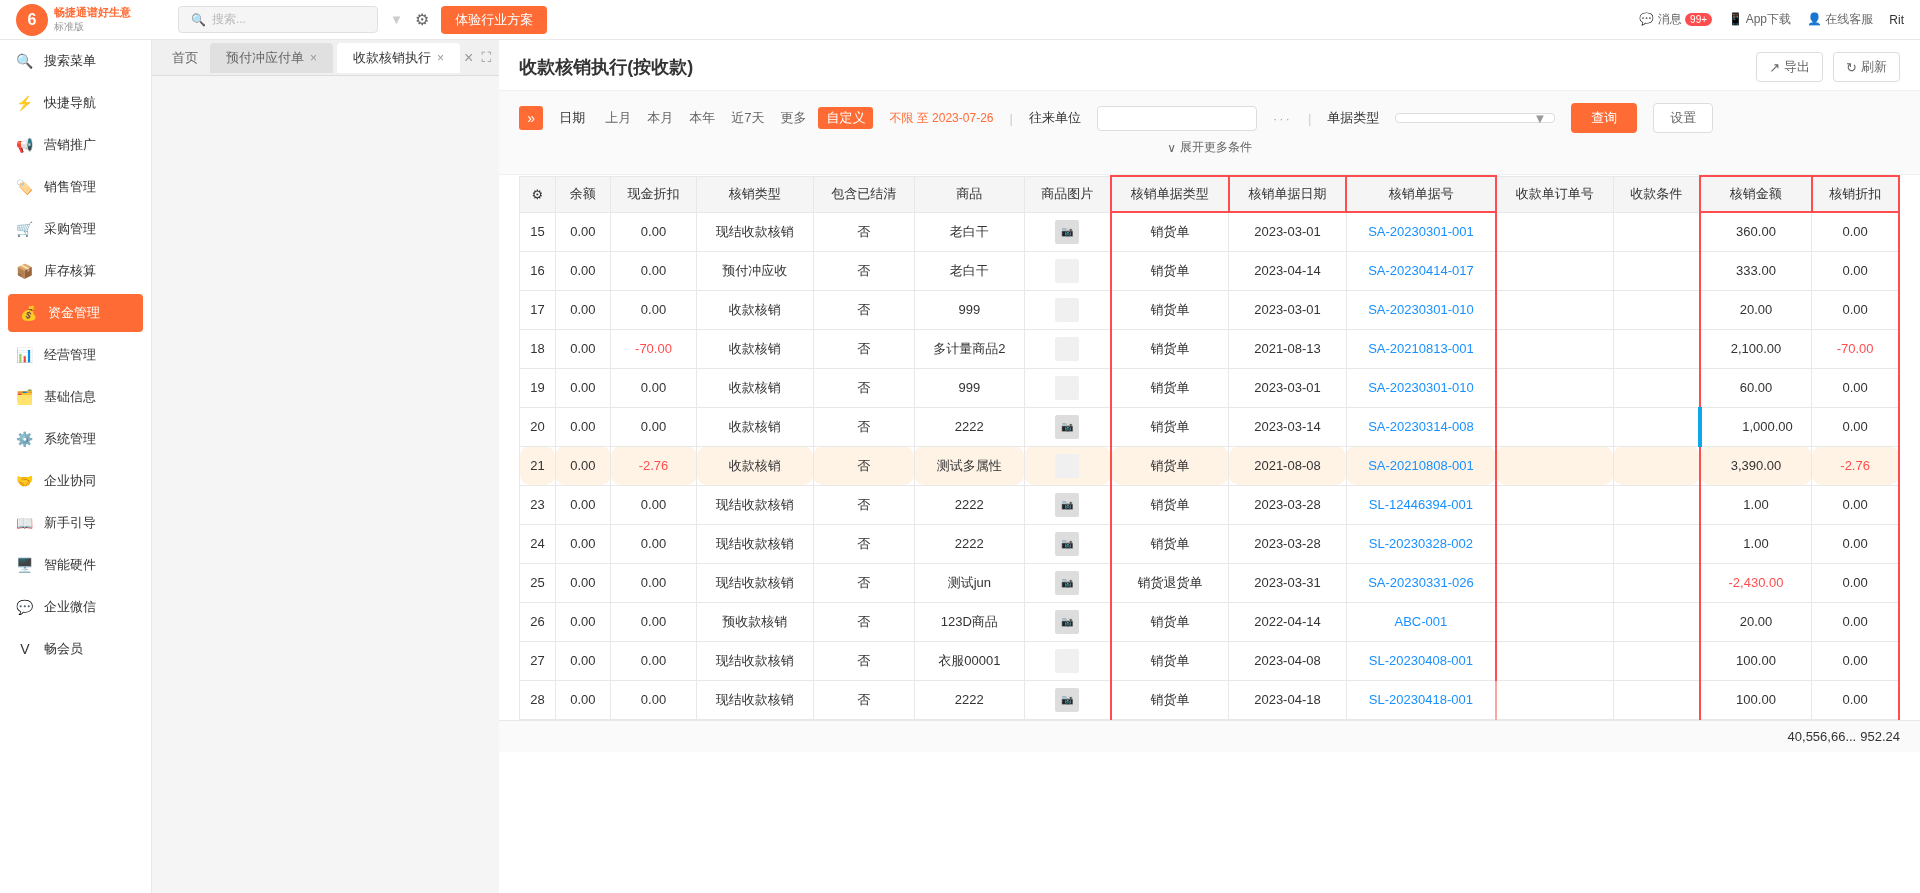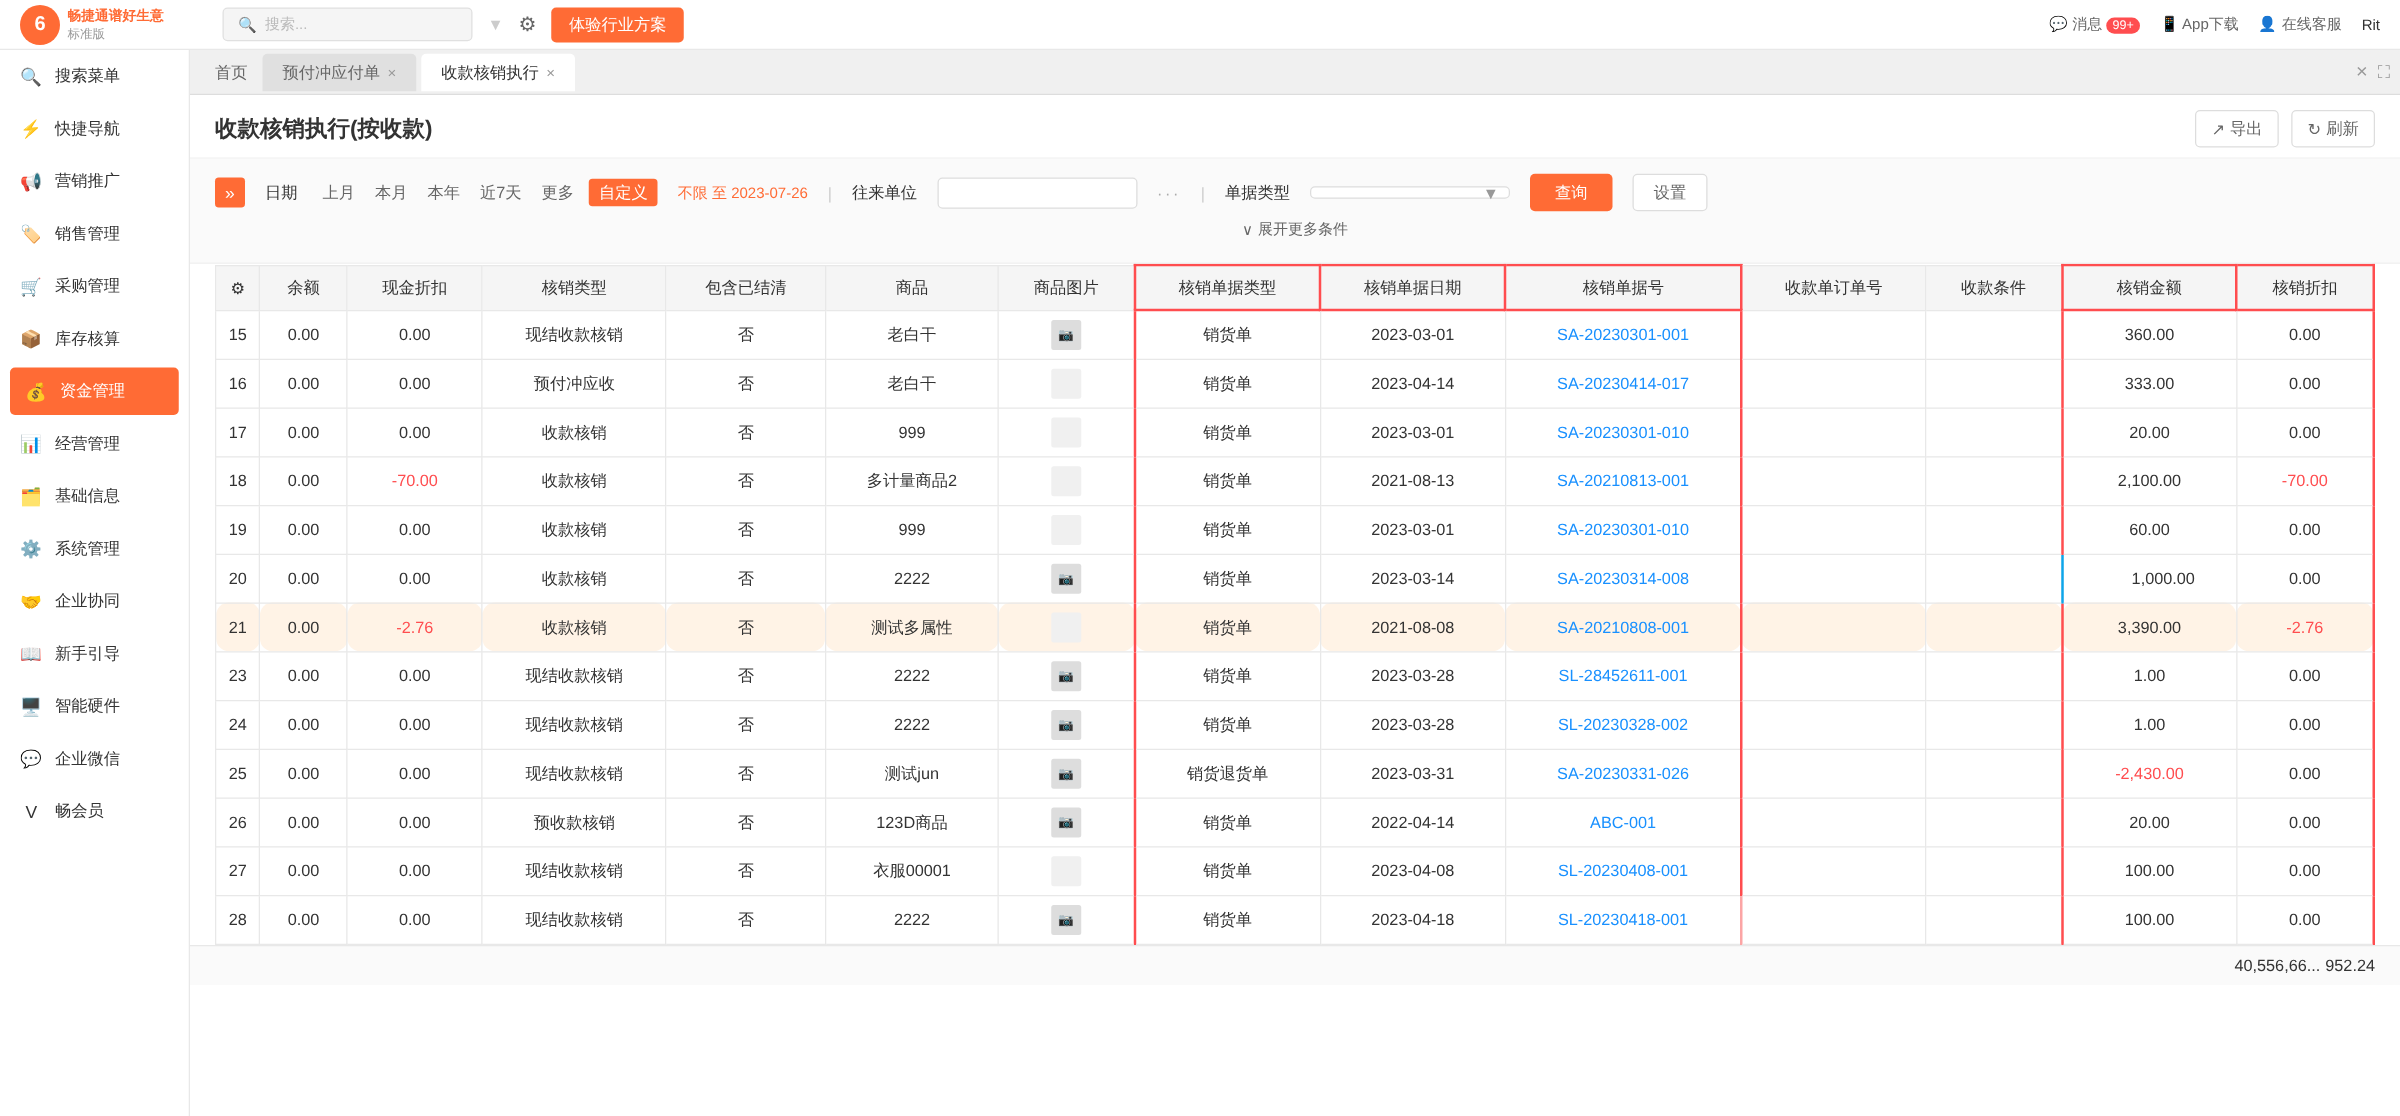--- a/index.html
+++ b/index.html
@@ -108,21 +108,20 @@
       display: flex;
       align-items: center;
       justify-content: center;
       font-size: 14px;
     }
 
     
     .content-area {
       flex: 1;
       display: flex;
-      flex-direction: column;
       overflow: hidden;
     }
 
     
     .tab-bar {
       background: #f0f0f0;
       border-bottom: 1px solid #ddd;
       display: flex;
       align-items: center;
       height: 36px;
@@ -617,21 +616,21 @@
     <td>否</td>
     <td>2222</td>
     <td>
                   <div style="width:24px;height:24px;background:#ddd;border-radius:2px;margin:auto;display:flex;align-items:center;justify-content:center;font-size:10px;color:#999;">📷</div>
                 </td>
     <td style="border-left: 2px solid #ff4d4f; border-right: 1px solid #e8e8e8;">销货单</td>
     <td>2023-03-14</td>
     <td style="border-right: 2px solid #ff4d4f;"><a class="link-text">SA-20230314-008</a></td>
     <td></td>
     <td></td>
-    <td style="border-left: 2px solid #0ea5e9; border-right: 1px solid #e8e8e8; padding-left: 32px;" class="">1,000.00</td>
+    <td style="border-left: 4px solid #0ea5e9; border-right: 1px solid #e8e8e8; padding-left: 32px;" class="">1,000.00</td>
     <td style="border-right: 2px solid #ff4d4f;" class="">0.00</td>
   </tr>
               <tr class="highlighted">
     <td>21</td>
     <td>0.00</td>
     <td class="red-text">-2.76</td>
     <td>收款核销</td>
     <td>否</td>
     <td>测试多属性</td>
     <td>
@@ -650,21 +649,21 @@
     <td>0.00</td>
     <td class="">0.00</td>
     <td>现结收款核销</td>
     <td>否</td>
     <td>2222</td>
     <td>
                   <div style="width:24px;height:24px;background:#ddd;border-radius:2px;margin:auto;display:flex;align-items:center;justify-content:center;font-size:10px;color:#999;">📷</div>
                 </td>
     <td style="border-left: 2px solid #ff4d4f; border-right: 1px solid #e8e8e8;">销货单</td>
     <td>2023-03-28</td>
-    <td style="border-right: 2px solid #ff4d4f;"><a class="link-text">SL-28452611-001</a></td>
+    <td style="border-right: 2px solid #ff4d4f;"><a class="link-text">SL-12446394-001</a></td>
     <td></td>
     <td></td>
     <td style="border-left: 2px solid #ff4d4f; border-right: 1px solid #e8e8e8;" class="">1.00</td>
     <td style="border-right: 2px solid #ff4d4f;" class="">0.00</td>
   </tr>
               <tr>
     <td>24</td>
     <td>0.00</td>
     <td class="">0.00</td>
     <td>现结收款核销</td>

